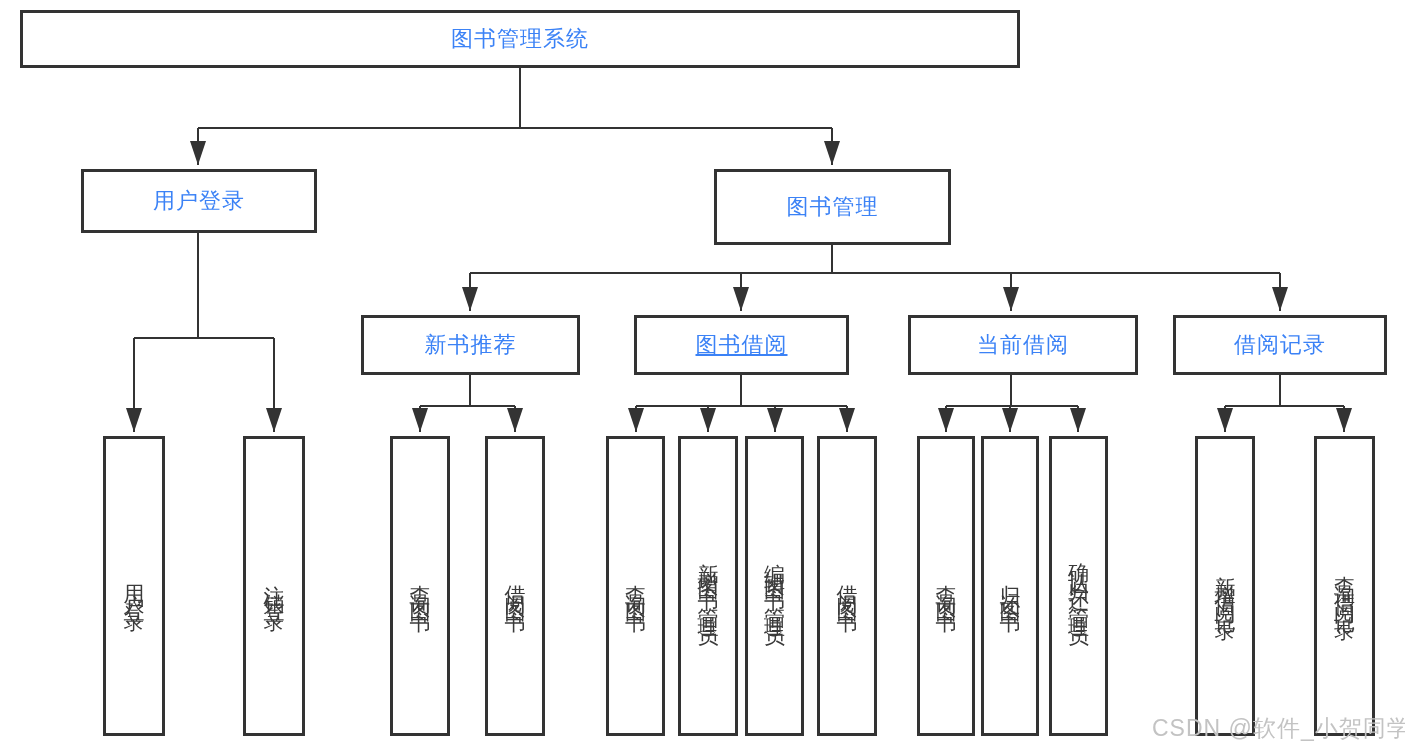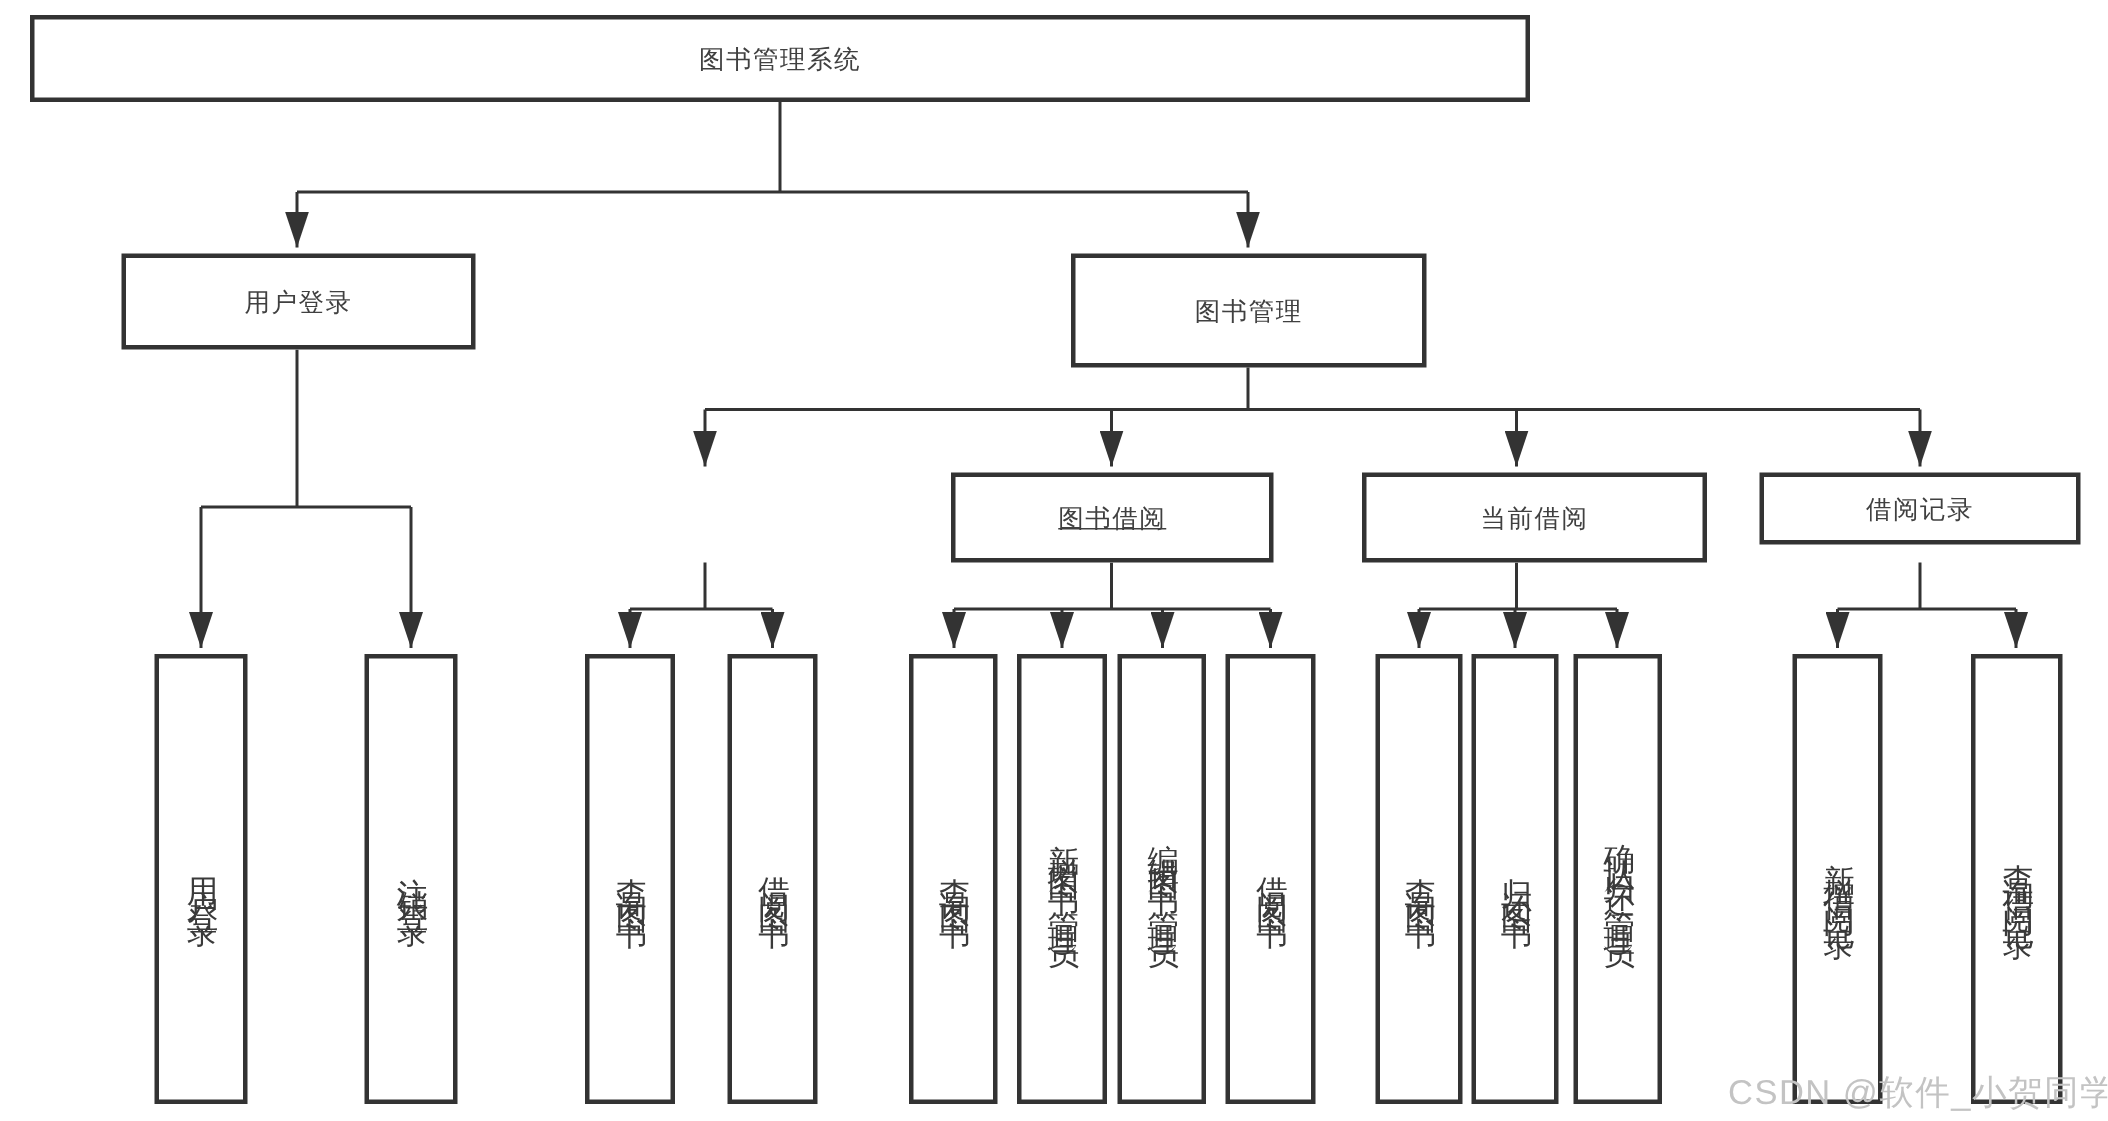--- a/index.html
+++ b/index.html
@@ -22,22 +22,22 @@
     z-index: 1;
   }
   .node {
     position: absolute;
     box-sizing: border-box;
     border: 3px solid #333333;
     background: #ffffff;
     display: flex;
     align-items: center;
     justify-content: center;
-    color: #404040;
-    font-size: 17px;
+    color: #3b82f6;
+    font-size: 22px;
     letter-spacing: 1px;
     z-index: 2;
   }
   .leaf {
     position: absolute;
     box-sizing: border-box;
     border: 3px solid #333333;
     background: #ffffff;
     display: flex;
     align-items: center;
@@ -124,27 +124,30 @@
     <span>图书管理系统</span>
   </div>
 
   <div class="node" style="left:81px; top:169px; width:236px; height:64px;">
     <span>用户登录</span>
   </div>
   <div class="node" style="left:714px; top:169px; width:237px; height:76px;">
     <span>图书管理</span>
   </div>
 
+  <div class="node" style="left:361px; top:315px; width:219px; height:60px;">
+    <span>新书推荐</span>
+  </div>
   <div class="node" style="left:634px; top:315px; width:215px; height:60px;text-decoration:underline;">
     <span>图书借阅</span>
   </div>
   <div class="node" style="left:908px; top:315px; width:230px; height:60px;">
     <span>当前借阅</span>
   </div>
-  <div class="node" style="left:1173px; top:315px; width:214px; height:48px;align-items:center;">
+  <div class="node" style="left:1173px; top:315px; width:214px; height:60px;align-items:center;">
     <span>借阅记录</span>
   </div>
 
   <div class="leaf" style="left:103px; width:62px;">
     <span class="vtext">用户登录</span>
   </div>
   <div class="leaf" style="left:243px; width:62px;">
     <span class="vtext">注销登录</span>
   </div>
 

